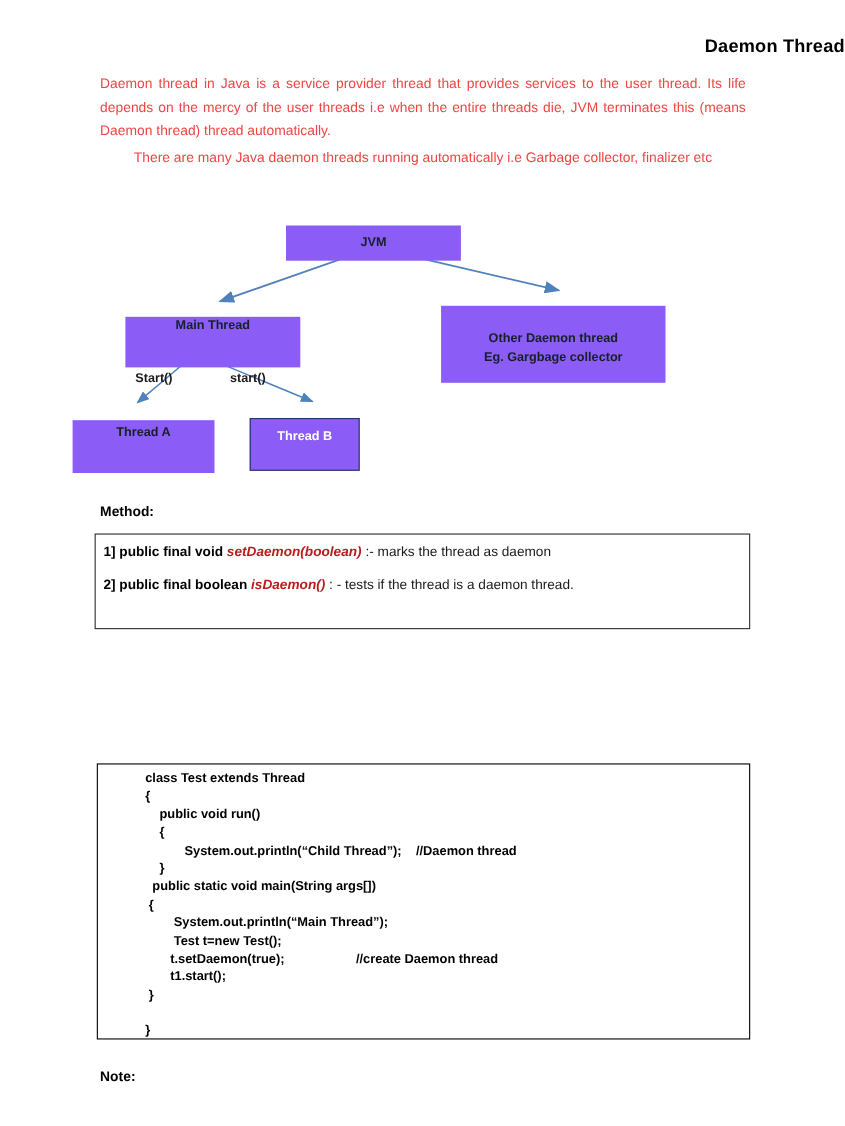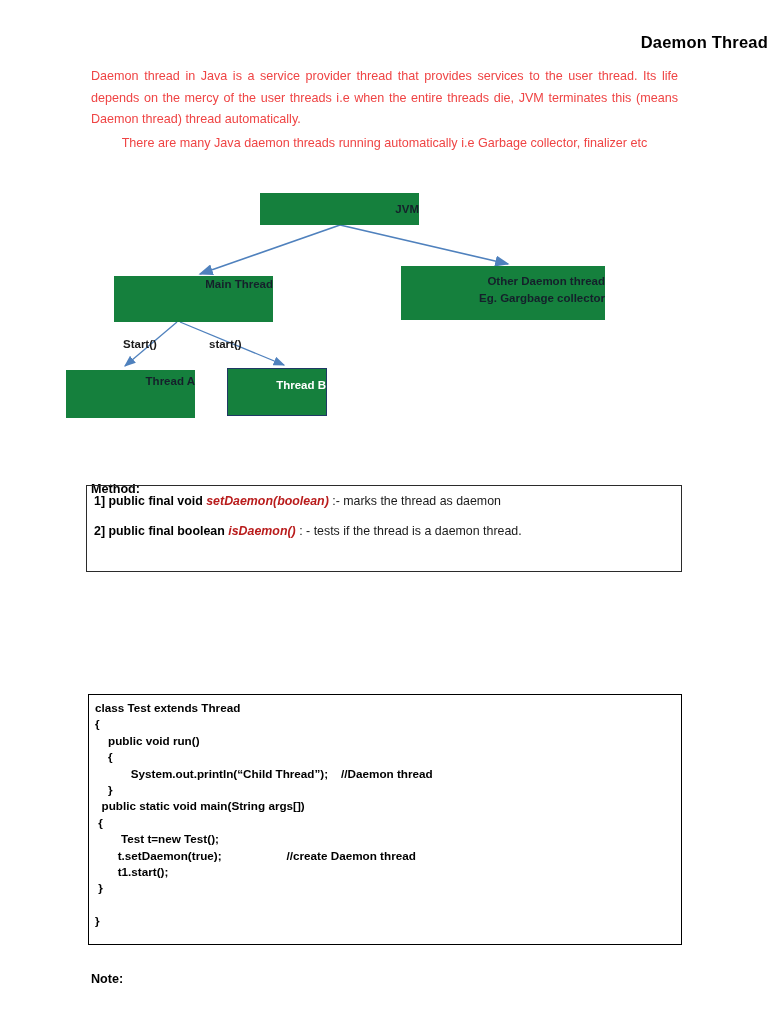--- a/index.html
+++ b/index.html
@@ -56,44 +56,45 @@
     width: 768px;
     height: 260px;
   }
   #diagram svg {
     position: absolute;
     left: 0;
     top: 0;
   }
   .node {
     position: absolute;
-    background: #15803d;
+    background: #8b5cf6;
     display: flex;
     flex-direction: column;
-    align-items: flex-end;
+    align-items: center;
     justify-content: flex-start;
     box-sizing: border-box;
     font-size: 11.5px;
     font-weight: bold;
     color: #15202b;
     line-height: 17px;
     padding-top: 6px;
     z-index: 3;
+    margin-top: 12px;
   }
   #node-jvm {
     left: 260px; top: 13px; width: 159px; height: 32px;
     justify-content: center; padding-top: 0;
   }
   #node-main-thread {
     left: 114px; top: 96px; width: 159px; height: 46px;
     padding-top: 0;
   }
   #node-other-daemon {
-    left: 401px; top: 86px; width: 204px; height: 54px;
-    padding-top: 7px;
+    left: 401px; top: 86px; width: 204px; height: 70px;
+    padding-top: 22px;
   }
   #node-thread-a {
     left: 66px; top: 190px; width: 129px; height: 48px;
     padding-top: 3px;
   }
   #node-thread-b {
     left: 227px; top: 188px; width: 100px; height: 48px;
     padding-top: 8px;
     border: 1.5px solid #1f3864;
     color: #ffffff;
@@ -108,21 +109,20 @@
   #label-start-a { left: 123px; top: 158px; }
   #label-start-b { left: 209px; top: 158px; }
 
   
   #method-heading {
     position: absolute;
     left: 91px;
     top: 458px;
     font-size: 12.6px;
     font-weight: bold;
-    margin-top: 24px;
   }
   #method-box {
     position: absolute;
     left: 86px;
     top: 485px;
     width: 596px;
     height: 87px;
     border: 1.4px solid #2b2b2b;
     box-sizing: border-box;
   }
@@ -148,20 +148,21 @@
     border: 1.3px solid #000000;
     box-sizing: border-box;
     padding: 5px 0 0 6px;
   }
   .code-line {
     font-size: 11.7px;
     font-weight: bold;
     line-height: 16.4px;
     color: #000000;
     white-space: pre;
+    margin-left: 37px;
   }
   .code-gap { height: 16px; }
 
   
   #note-heading {
     position: absolute;
     left: 91px;
     top: 972px;
     font-size: 12.6px;
     font-weight: bold;
@@ -233,20 +234,21 @@
 
   <div id="code-box">
     <div class="code-line">class Test extends Thread</div>
     <div class="code-line">{</div>
     <div class="code-line">    public void run()</div>
     <div class="code-line">    {</div>
     <div class="code-line">           System.out.println(“Child Thread”);    //Daemon thread</div>
     <div class="code-line">    }</div>
     <div class="code-line">  public static void main(String args[])</div>
     <div class="code-line"> {</div>
+    <div class="code-line">        System.out.println(“Main Thread”);</div>
     <div class="code-line">        Test t=new Test();</div>
     <div class="code-line">       t.setDaemon(true);                    //create Daemon thread</div>
     <div class="code-line">       t1.start();</div>
     <div class="code-line"> }</div>
     <div class="code-line code-gap"></div>
     <div class="code-line">}</div>
   </div>
 
   <div id="note-heading">Note:</div>
 

